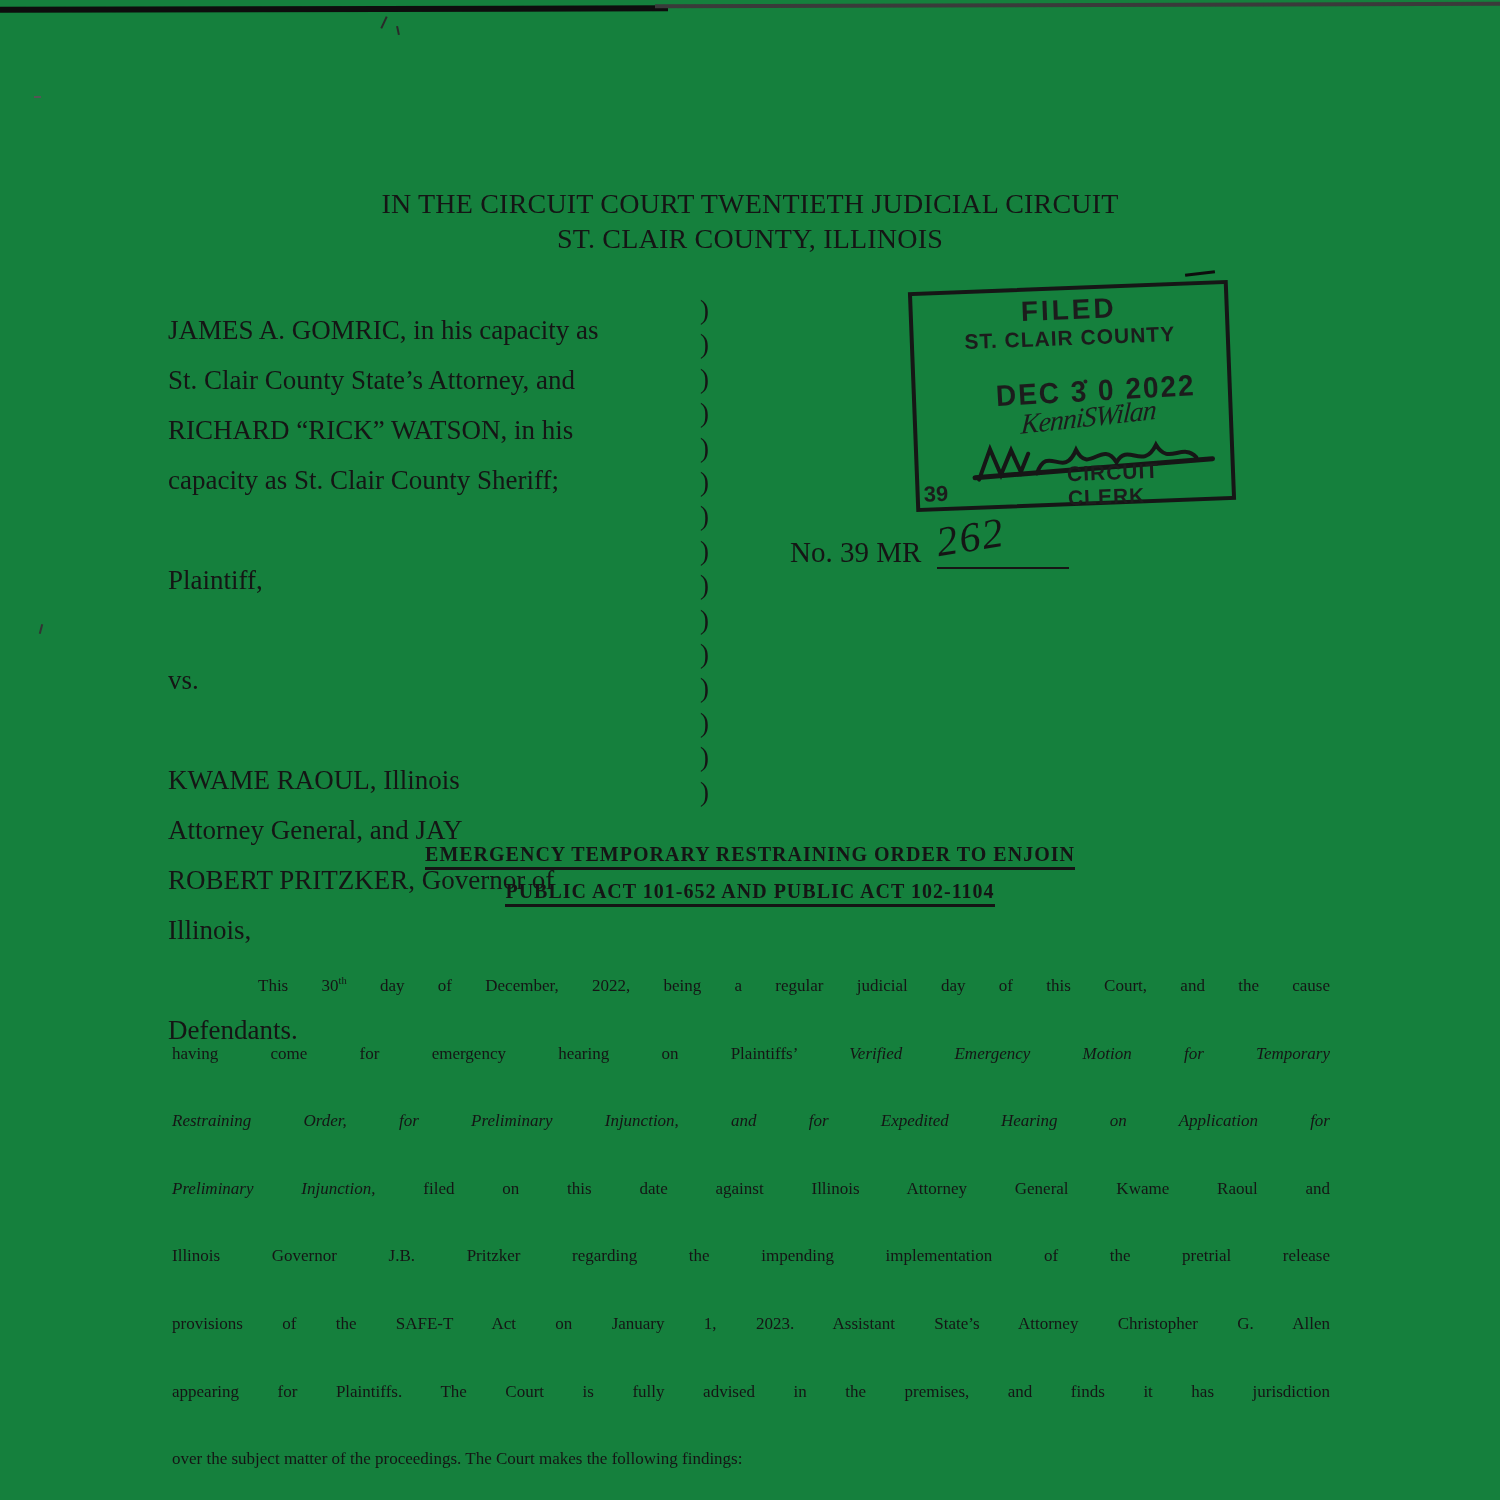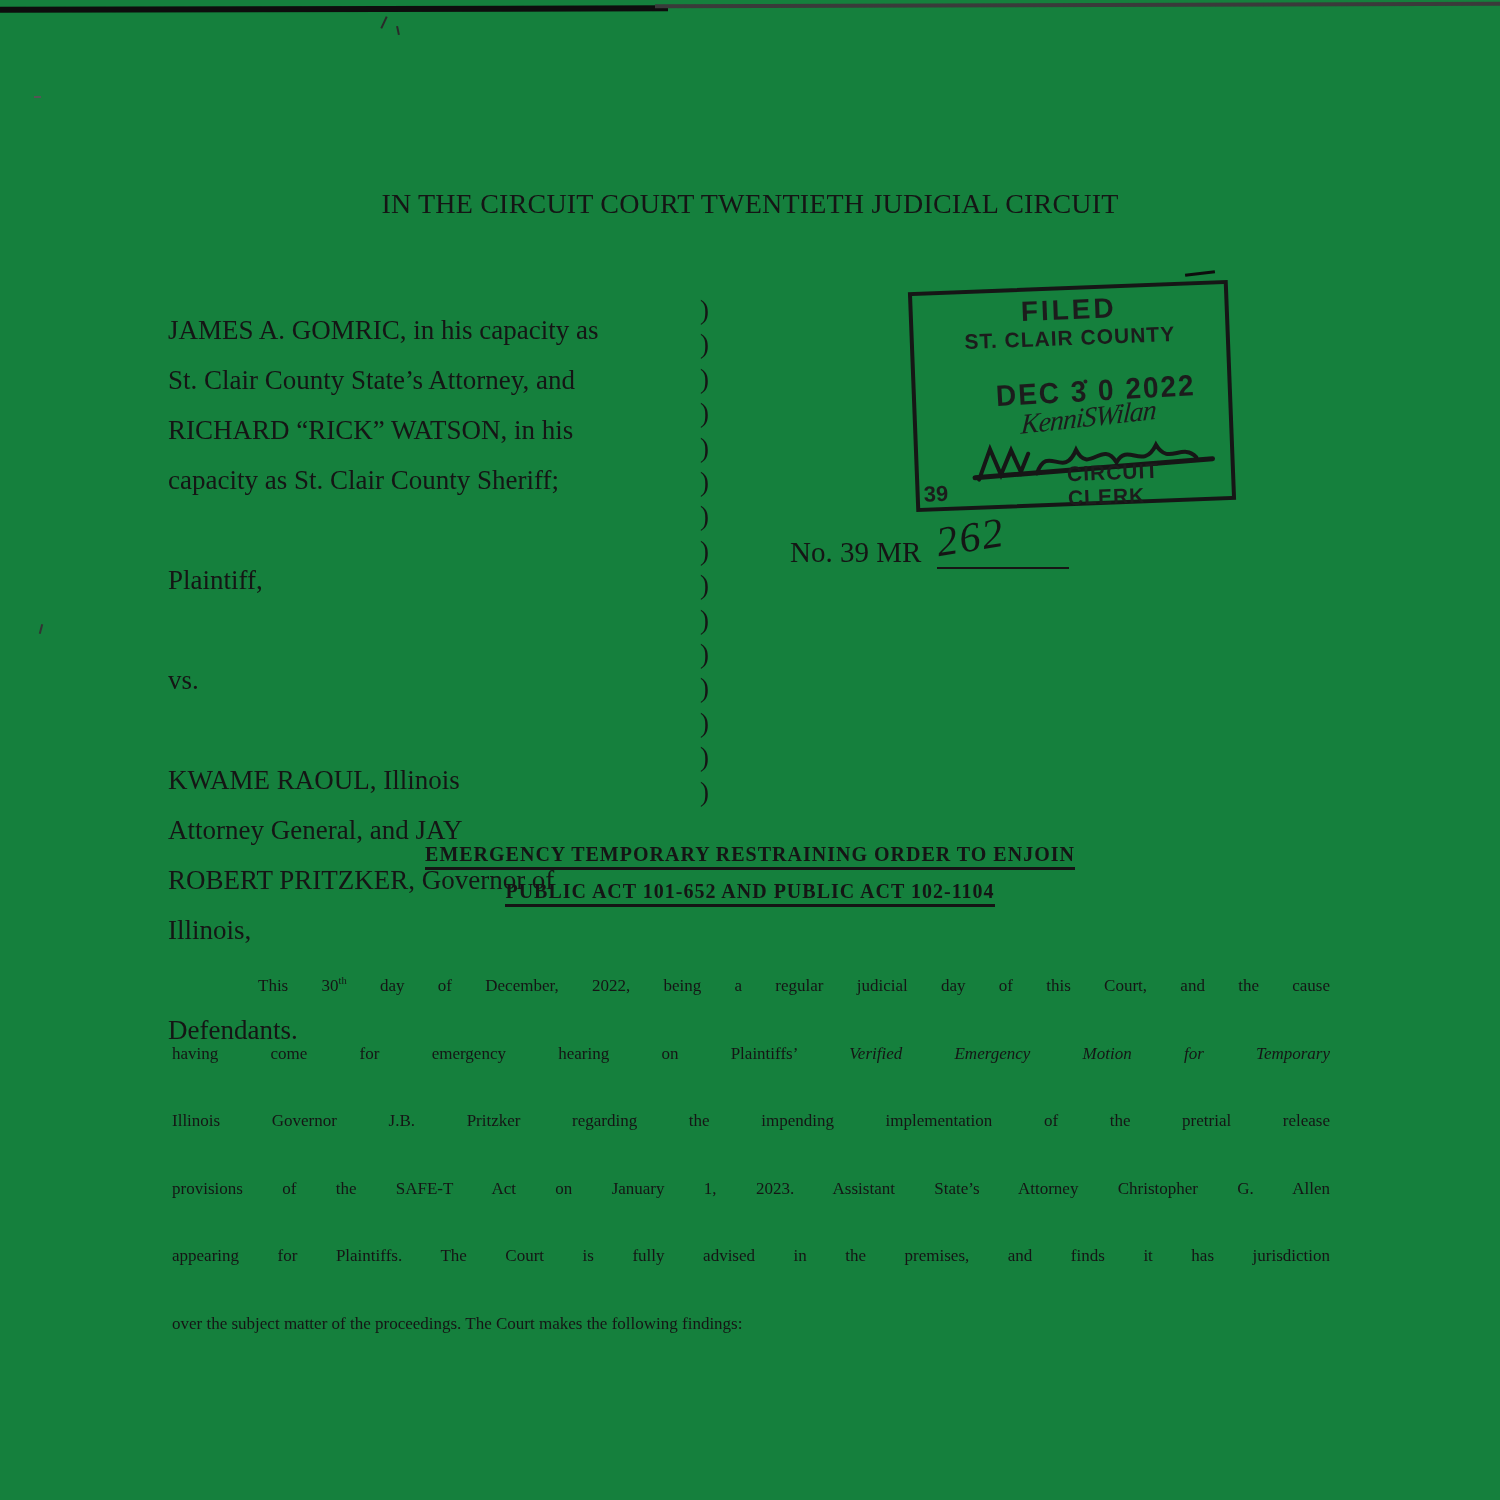--- a/index.html
+++ b/index.html
@@ -70,20 +70,21 @@
   <div class="art topline-left"></div>
   <div class="art topline-right"></div>
   <div class="art mark-a"></div>
   <div class="art mark-b"></div>
   <div class="art mark-stamp-dash"></div>
   <div class="art mark-quote"></div>
   <div class="art mark-tick"></div>
 
   <div class="court-header">
     <div>IN THE CIRCUIT COURT TWENTIETH JUDICIAL CIRCUIT</div>
+    <div>ST. CLAIR COUNTY, ILLINOIS</div>
   </div>
 
   <div class="caption-left">JAMES A. GOMRIC, in his capacity as
 St. Clair County State’s Attorney, and
 RICHARD “RICK” WATSON, in his
 capacity as St. Clair County Sheriff;
 
 Plaintiff,
 
 vs.
@@ -130,19 +131,21 @@
   </div>
 
   <div class="order-title">
     <div class="tl"><span>EMERGENCY TEMPORARY RESTRAINING ORDER TO ENJOIN</span></div>
     <div class="tl"><span>PUBLIC ACT 101-652 AND PUBLIC ACT 102-1104</span></div>
   </div>
 
   <div class="body-text">
     <div class="bl indent"><span>This 30</span><sup>th</sup><span> day of December, 2022, being a regular judicial day of this Court, and the cause</span></div>
     <div class="bl"><span>having come for emergency hearing on Plaintiffs’ </span><i>Verified Emergency Motion for Temporary</i></div>
+    <div class="bl"><i>Restraining Order, for Preliminary Injunction, and for Expedited Hearing on Application for</i></div>
+    <div class="bl"><i>Preliminary Injunction</i><span>, filed on this date against Illinois Attorney General Kwame Raoul and</span></div>
     <div class="bl"><span>Illinois Governor J.B. Pritzker regarding the impending implementation of the pretrial release</span></div>
     <div class="bl"><span>provisions of the SAFE-T Act on January 1, 2023. Assistant State’s Attorney Christopher G. Allen</span></div>
     <div class="bl"><span>appearing for Plaintiffs. The Court is fully advised in the premises, and finds it has jurisdiction</span></div>
     <div class="bl last"><span>over the subject matter of the proceedings. The Court makes the following findings:</span></div>
   </div>
 
 </div>
 
 </body></html>

